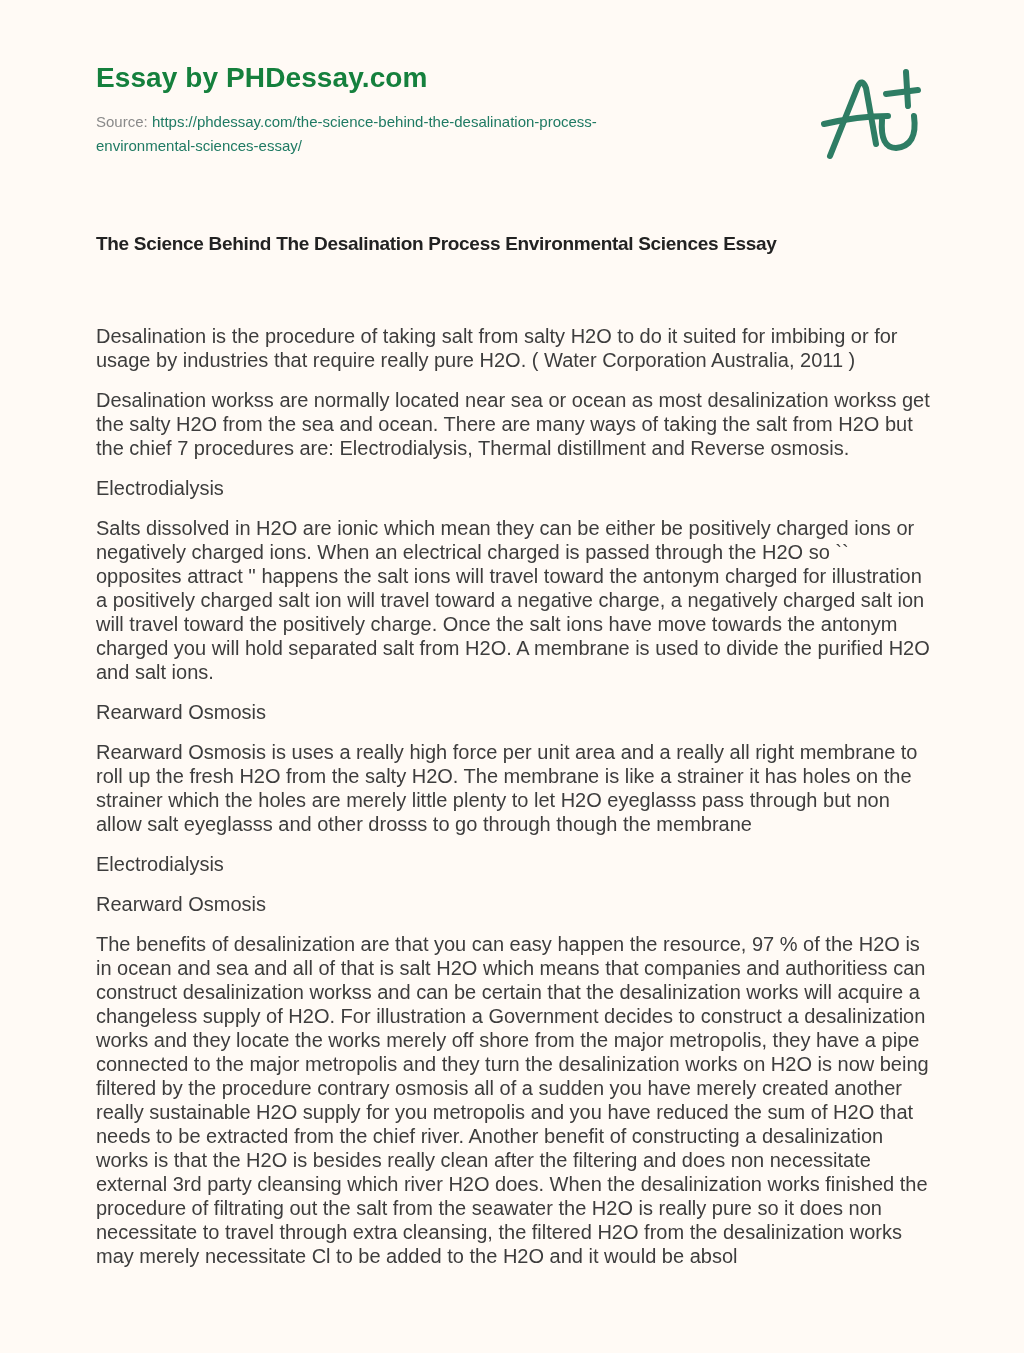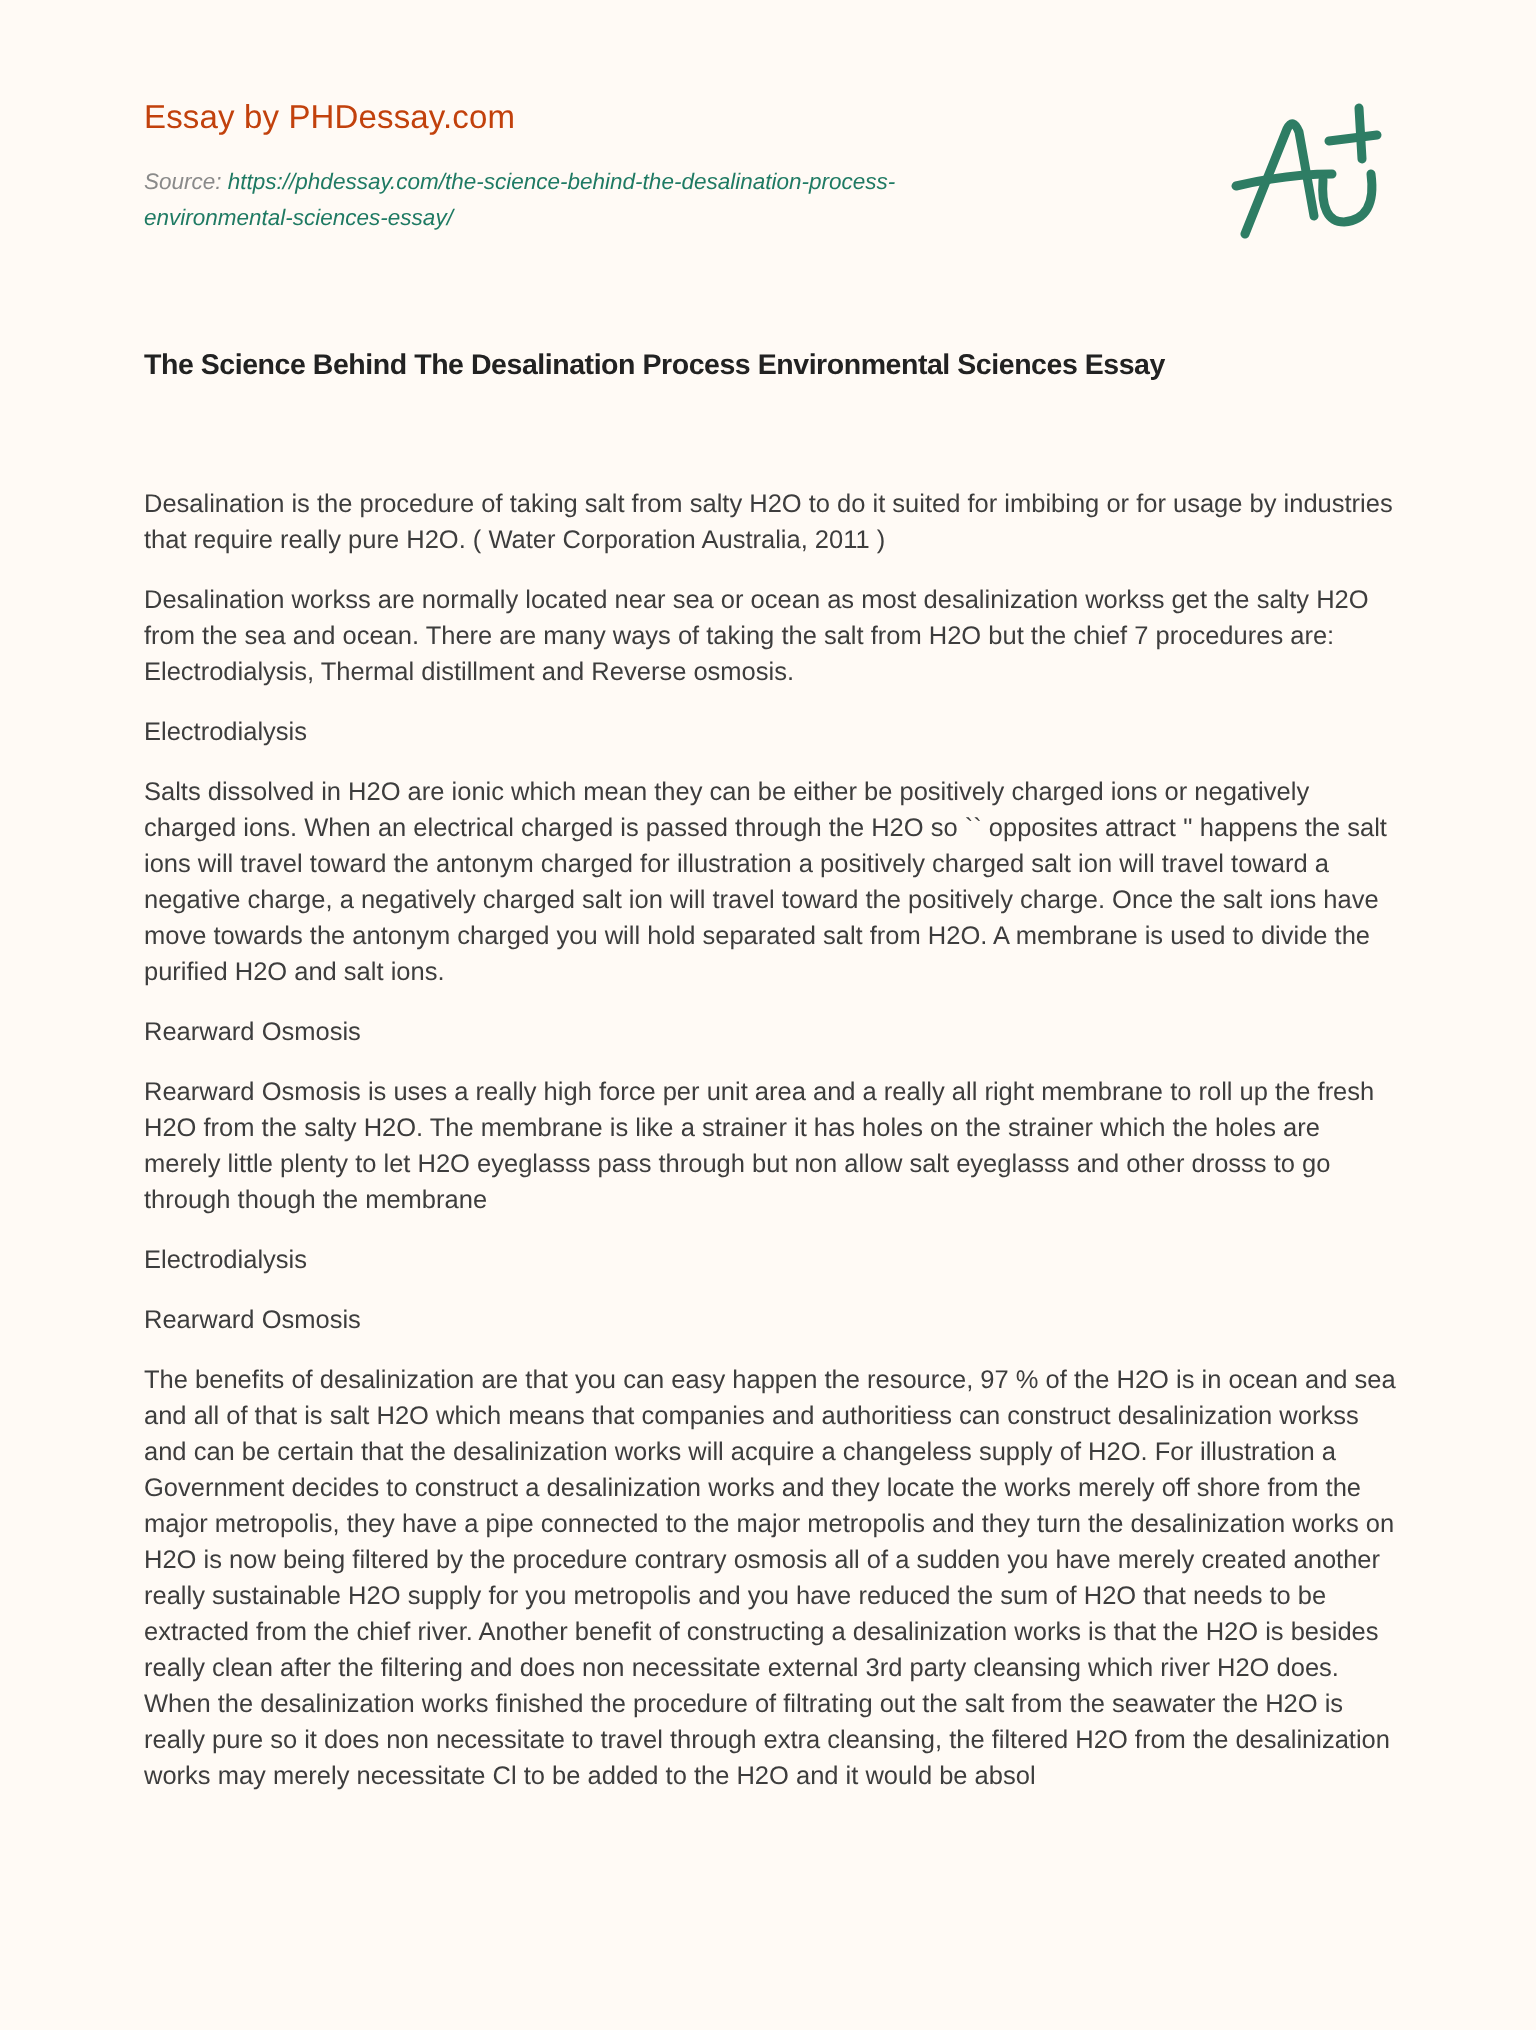--- a/index.html
+++ b/index.html
@@ -15,33 +15,32 @@
       font-family: "Liberation Sans", sans-serif;
       color: #3a3a3a;
     }
     .header {
       position: absolute;
       left: 96px;
       top: 62px;
       width: 620px;
     }
     .brand {
-      font-size: 22px;
-      font-weight: normal;
-      color: #c2410c;
+      font-size: 28px;
+      font-weight: bold;
+      color: #15803d;
       letter-spacing: 0.1px;
       margin: 0;
       line-height: 32px;
     }
     .source {
       margin-top: 16px;
       font-size: 15px;
       line-height: 24px;
       color: #8a8a8a;
-      font-style: italic;
     }
     .source a {
       color: #1f7a63;
       text-decoration: none;
     }
     .logo {
       position: absolute;
       left: 818px;
       top: 66px;
       width: 112px;
@@ -60,21 +59,21 @@
       letter-spacing: -0.3px;
     }
     .content {
       position: absolute;
       left: 96px;
       top: 324px;
       width: 835px;
     }
     .content p {
       margin: 0 0 16px 0;
-      font-size: 17px;
+      font-size: 20px;
       line-height: 24px;
       color: #3d3d3d;
     }
   </style>
 </head>
 <body>
 
 <div class="header">
   <h2 class="brand">Essay by PHDessay.com</h2>
   <div class="source">

